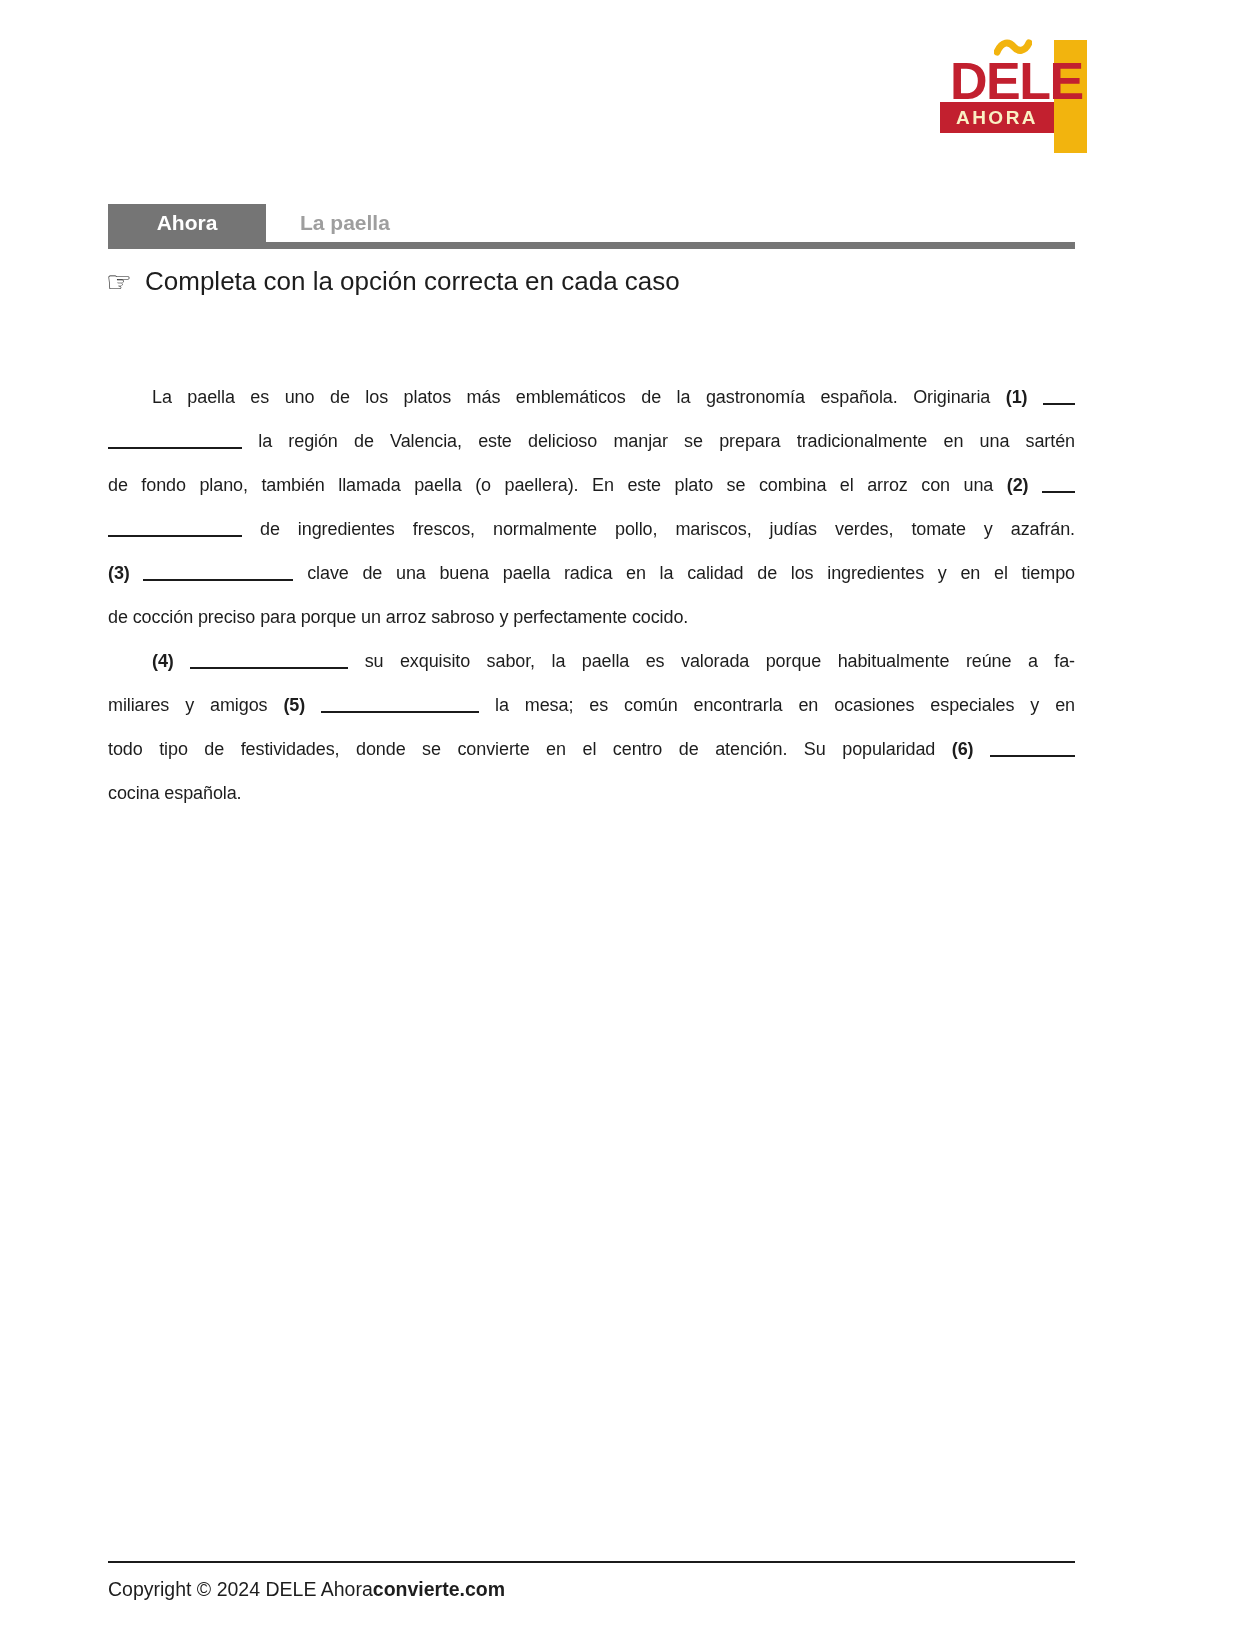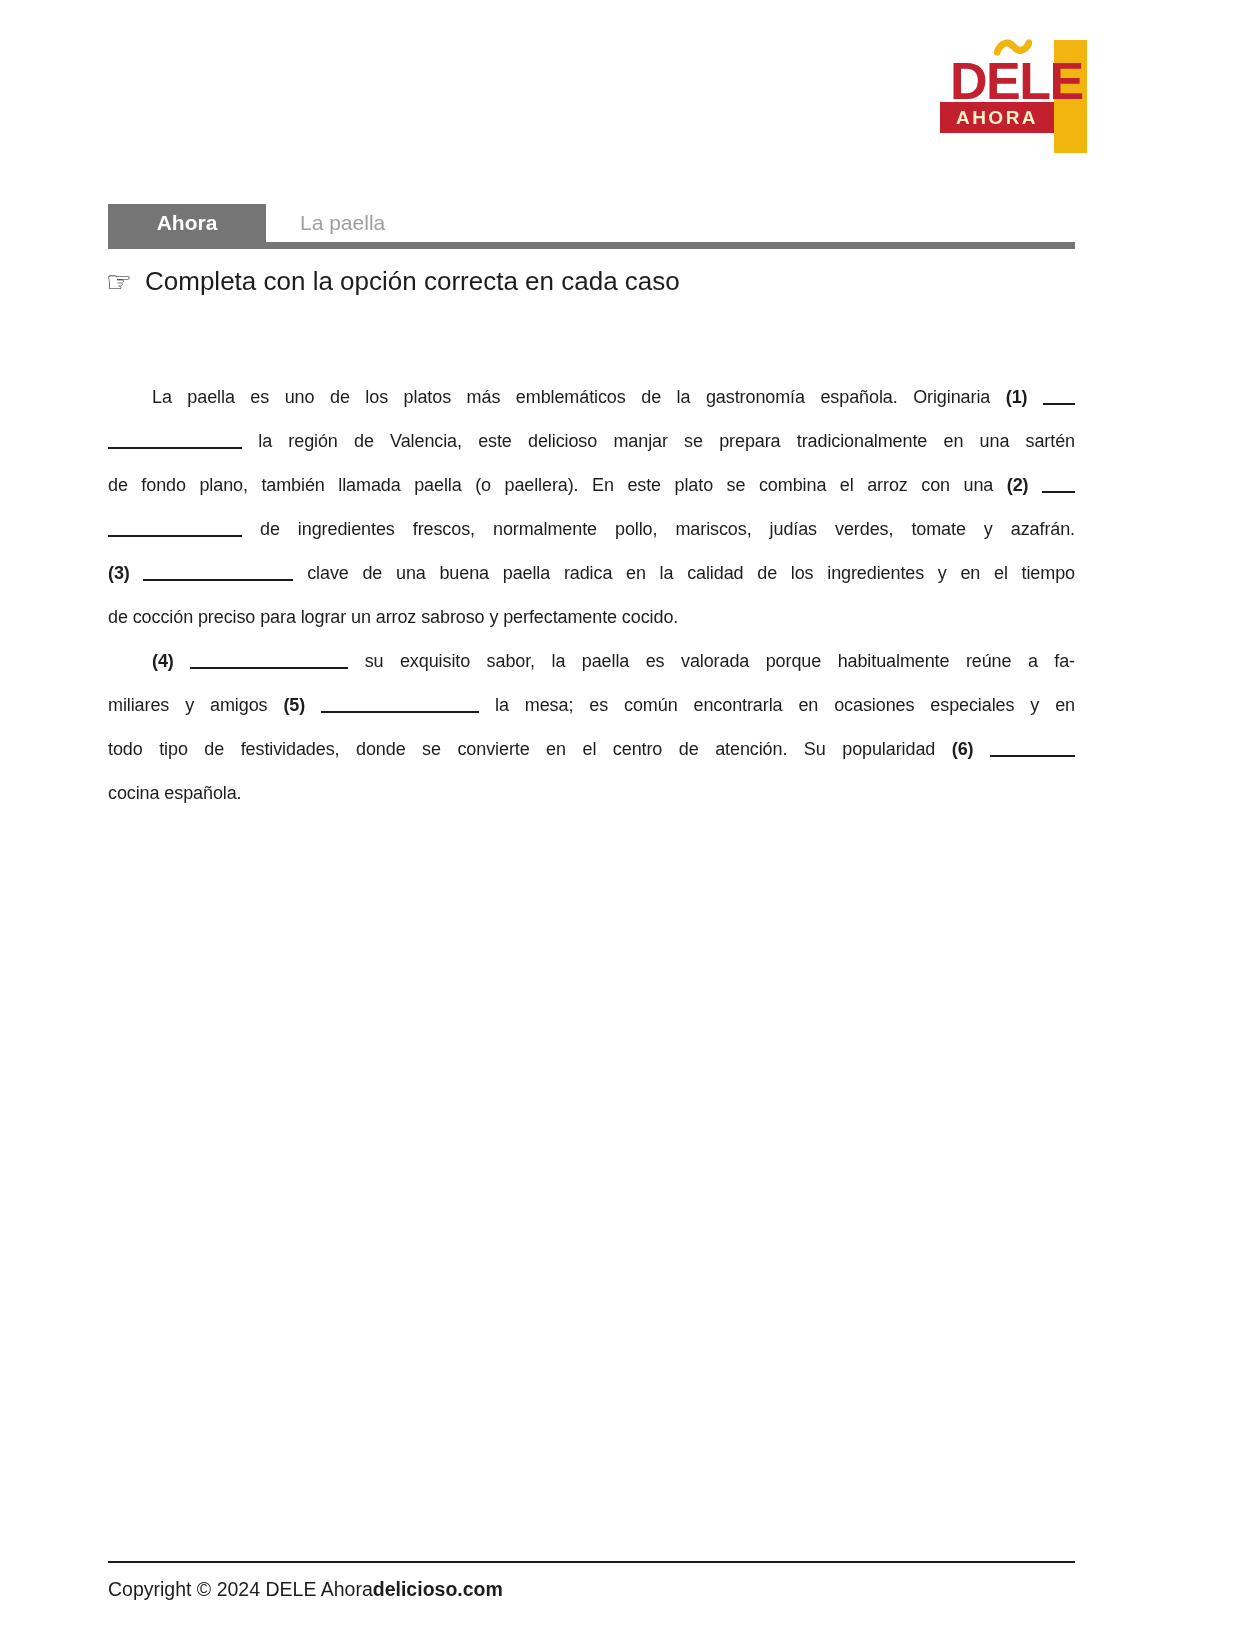--- a/index.html
+++ b/index.html
@@ -31,21 +31,21 @@
     font-size:52px;line-height:52px;font-weight:bold;letter-spacing:-1.5px;color:var(--red)}
   .logo-tilde{position:absolute;left:994px;top:38px;z-index:4}
 
   
   .tabs{position:absolute;left:108px;top:204px;width:967px;height:45px}
   .tab-underline{position:absolute;left:0;top:38px;width:967px;height:7px;background:var(--gray)}
   .tab-active{position:absolute;left:0;top:0;width:158px;height:38px;background:var(--gray);
     display:flex;align-items:center;justify-content:center;
     color:#ffffff;font-weight:bold;font-size:21px}
   .tab-title{position:absolute;left:192px;top:0;height:38px;display:flex;align-items:center;
-    color:var(--lightgray);font-weight:normal;font-size:21px}
+    color:var(--lightgray);font-weight:bold;font-size:21px}
 
   
   .instruction{position:absolute;left:106px;top:266px;display:flex;align-items:center;gap:13px}
   .hand-icon{font-size:29px;line-height:30px;color:#111}
   .instruction-text{font-size:26px;color:var(--ink)}
 
   
   .exercise{position:absolute;left:108px;top:375px;width:967px;
     font-size:18px;letter-spacing:-0.1px;color:var(--ink)}
   .line{height:44px;line-height:44px;white-space:normal}
@@ -90,28 +90,28 @@
     <span class="hand-icon">☞</span>
     <span class="instruction-text">Completa con la opción correcta en cada caso</span>
   </div>
 
   <div class="exercise">
       <div class="line j ind">La paella es uno de los platos más emblemáticos de la gastronomía española. Originaria <b>(1)</b> <span class="blank" style="width: 32px;"></span></div>
       <div class="line j"><span class="blank" style="width: 134px;"></span> la región de Valencia, este delicioso manjar se prepara tradicionalmente en una sartén</div>
       <div class="line j">de fondo plano, también llamada paella (o paellera). En este plato se combina el arroz con una <b>(2)</b> <span class="blank" style="width: 33px;"></span></div>
       <div class="line j"><span class="blank" style="width: 134px;"></span> de ingredientes frescos, normalmente pollo, mariscos, judías verdes, tomate y azafrán.</div>
       <div class="line j"><b>(3)</b> <span class="blank" style="width: 150px;"></span> clave de una buena paella radica en la calidad de los ingredientes y en el tiempo</div>
-      <div class="line">de cocción preciso para lograr un arroz sabroso y perfectamente cocido.</div>
+      <div class="line">de cocción preciso para porque un arroz sabroso y perfectamente cocido.</div>
       <div class="line j ind"><b>(4)</b> <span class="blank" style="width: 158px;"></span> su exquisito sabor, la paella es valorada porque habitualmente reúne a fa-</div>
       <div class="line j">miliares y amigos <b>(5)</b> <span class="blank" style="width: 158px;"></span> la mesa; es común encontrarla en ocasiones especiales y en</div>
       <div class="line j">todo tipo de festividades, donde se convierte en el centro de atención. Su popularidad <b>(6)</b> <span class="blank" style="width: 85px;"></span></div>
       <div class="line">cocina española.</div>
     </div>
 
   <div class="footer">
     <div class="footer-line"></div>
     <div class="footer-row">
       <span>Copyright © 2024 DELE Ahora</span>
-      <span class="footer-site">delicioso.com</span>
+      <span class="footer-site">convierte.com</span>
     </div>
   </div>
 
 </div>
 
 </body></html>

